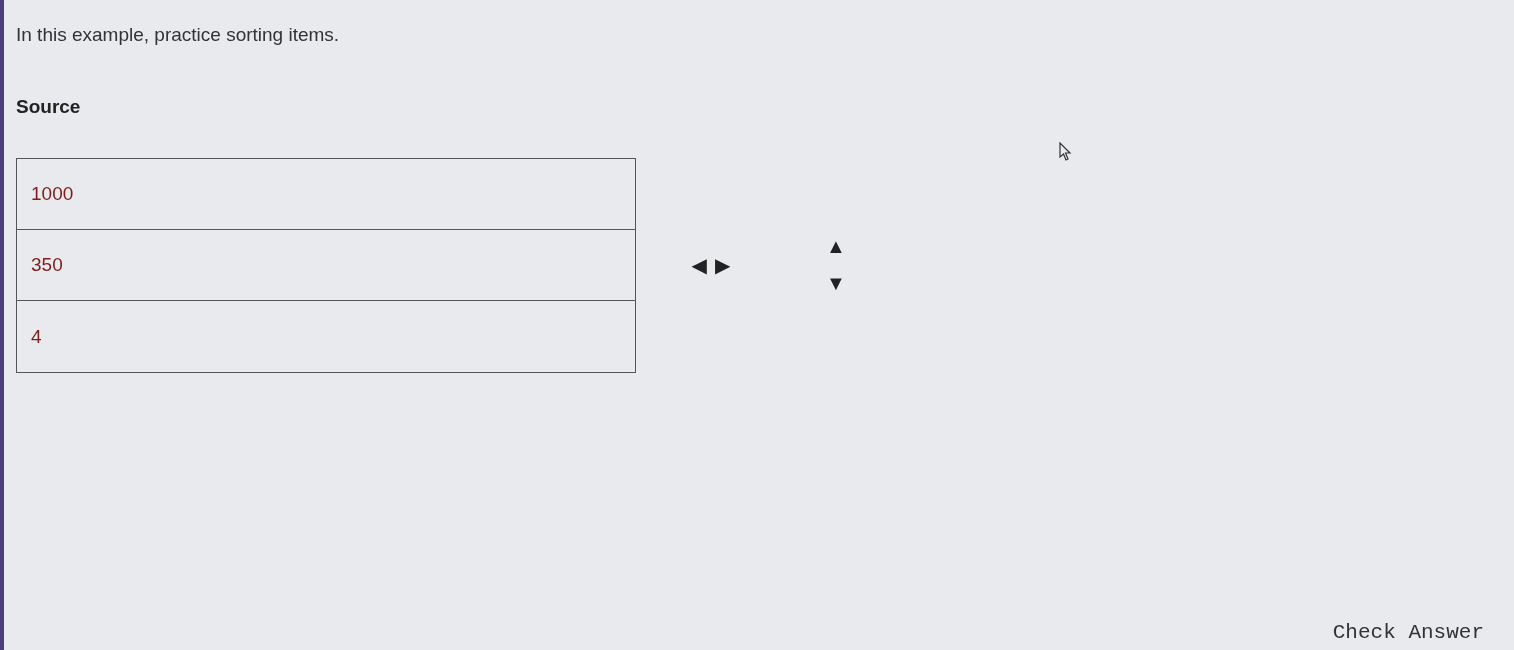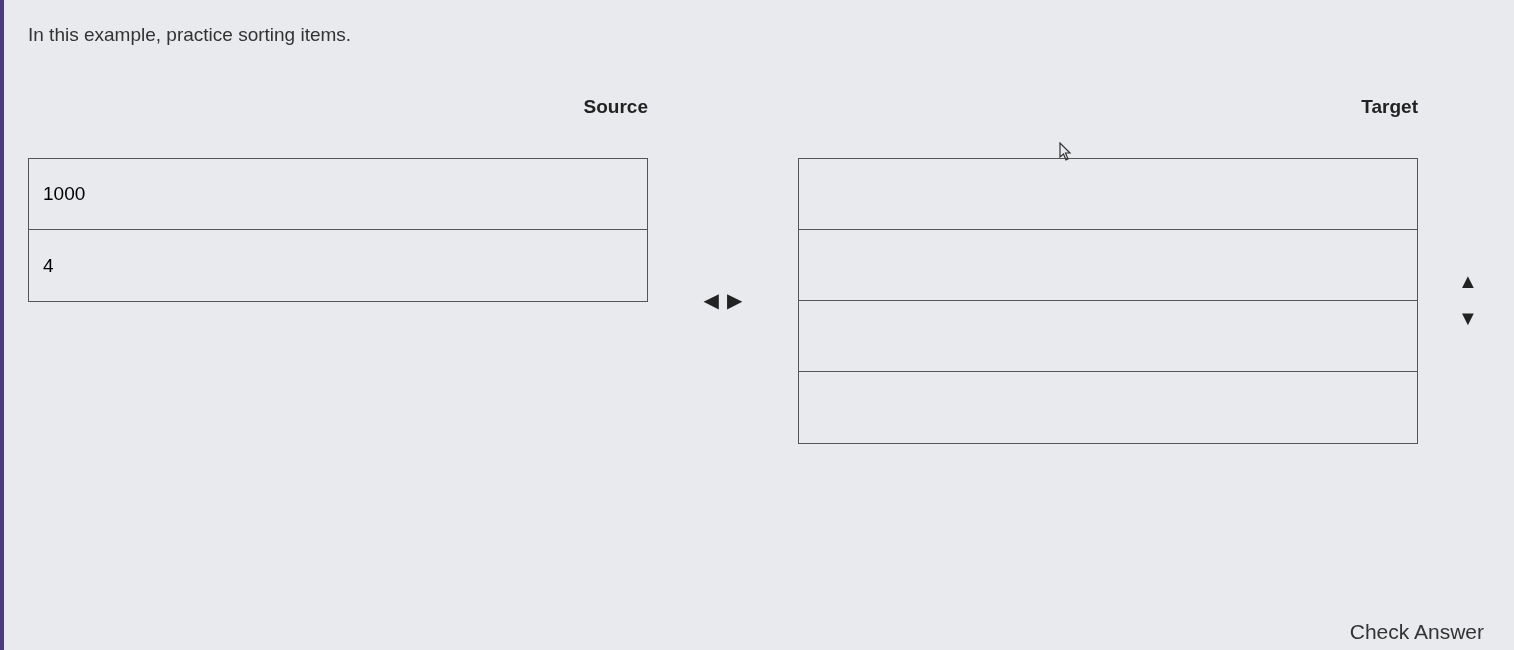--- a/index.html
+++ b/index.html
@@ -10,56 +10,56 @@
     body {
       font-family: Arial, Helvetica, sans-serif;
       background: #e8eaed;
       width: 1514px;
       height: 650px;
       position: relative;
       overflow: hidden;
       border-left: 4px solid #4a3d7a;
     }
     .content {
-      padding: 24px 20px 0 24px;
+      padding: 24px 20px 0 12px;
     }
     .instruction-line {
       font-size: 19px;
       color: #333;
       margin-bottom: 24px;
     }
     .columns-area {
       margin-top: 50px;
       display: flex;
       align-items: flex-start;
       gap: 0;
       position: relative;
     }
     .col {
       flex: 0 0 620px;
     }
     .col-header {
-      text-align: right;
+      text-align: left;
       font-weight: bold;
       font-size: 19px;
       color: #222;
       margin-bottom: 40px;
     }
     .list-box {
       border: 1px solid #555;
       background: transparent;
     }
     .list-row {
       height: 71px;
       border-bottom: 1px solid #555;
       display: flex;
       align-items: center;
       padding: 0 14px;
       font-size: 19px;
-      color: #000000;
+      color: #7f1d1d;
       cursor: pointer;
       text-align: center;
     }
     .list-row:last-child {
       border-bottom: none;
     }
     .transfer-controls {
       flex: 0 0 150px;
       display: flex;
       justify-content: center;
@@ -91,20 +91,21 @@
       cursor: pointer;
       user-select: none;
     }
     .check-answer {
       position: absolute;
       right: 30px;
       bottom: 6px;
       font-size: 21px;
       color: #333;
       cursor: pointer;
+      font-family: Liberation Mono, monospace;
     }
     .cursor-pointer-icon {
       position: absolute;
       left: 1055px;
       top: 142px;
       font-size: 18px;
       color: #333;
       pointer-events: none;
     }
   </style>
@@ -113,38 +114,30 @@
 
 <div class="content">
   <p class="instruction-line">In this example, practice sorting items.</p>
 
   <div class="columns-area">
 
     <div class="col">
       <div class="col-header">Source</div>
       <div class="list-box">
         <div class="list-row">1000</div>
+        <div class="list-row">350</div>
         <div class="list-row">4</div>
       </div>
     </div>
 
     <div class="transfer-controls">
       <span class="arrow-left-icon">◀</span>
       <span class="arrow-right-icon">▶</span>
     </div>
 
-    <div class="col">
-      <div class="col-header">Target</div>
-      <div class="list-box">
-        <div class="list-row"></div>
-        <div class="list-row"></div>
-        <div class="list-row"></div>
-        <div class="list-row"></div>
-      </div>
-    </div>
 
     <div class="reorder-controls">
       <span class="arrow-up-icon">▲</span>
       <span class="arrow-down-icon">▼</span>
     </div>
   </div>
 </div>
 
 <span class="cursor-pointer-icon">
   <svg width="16" height="20" viewBox="0 0 16 20">

